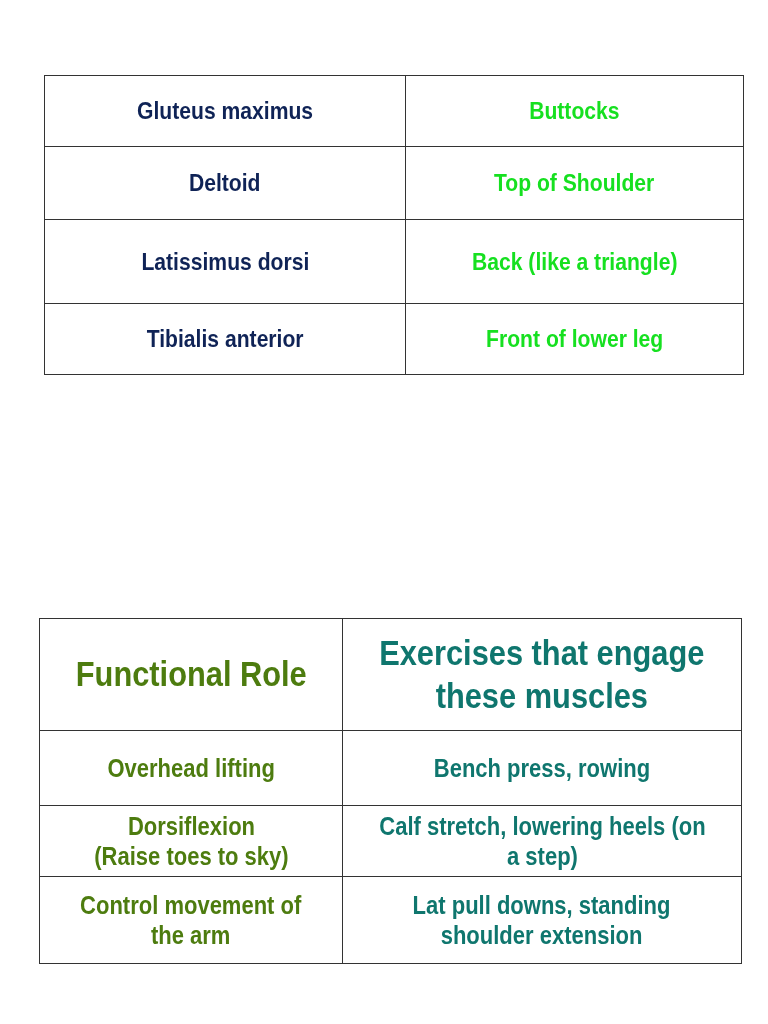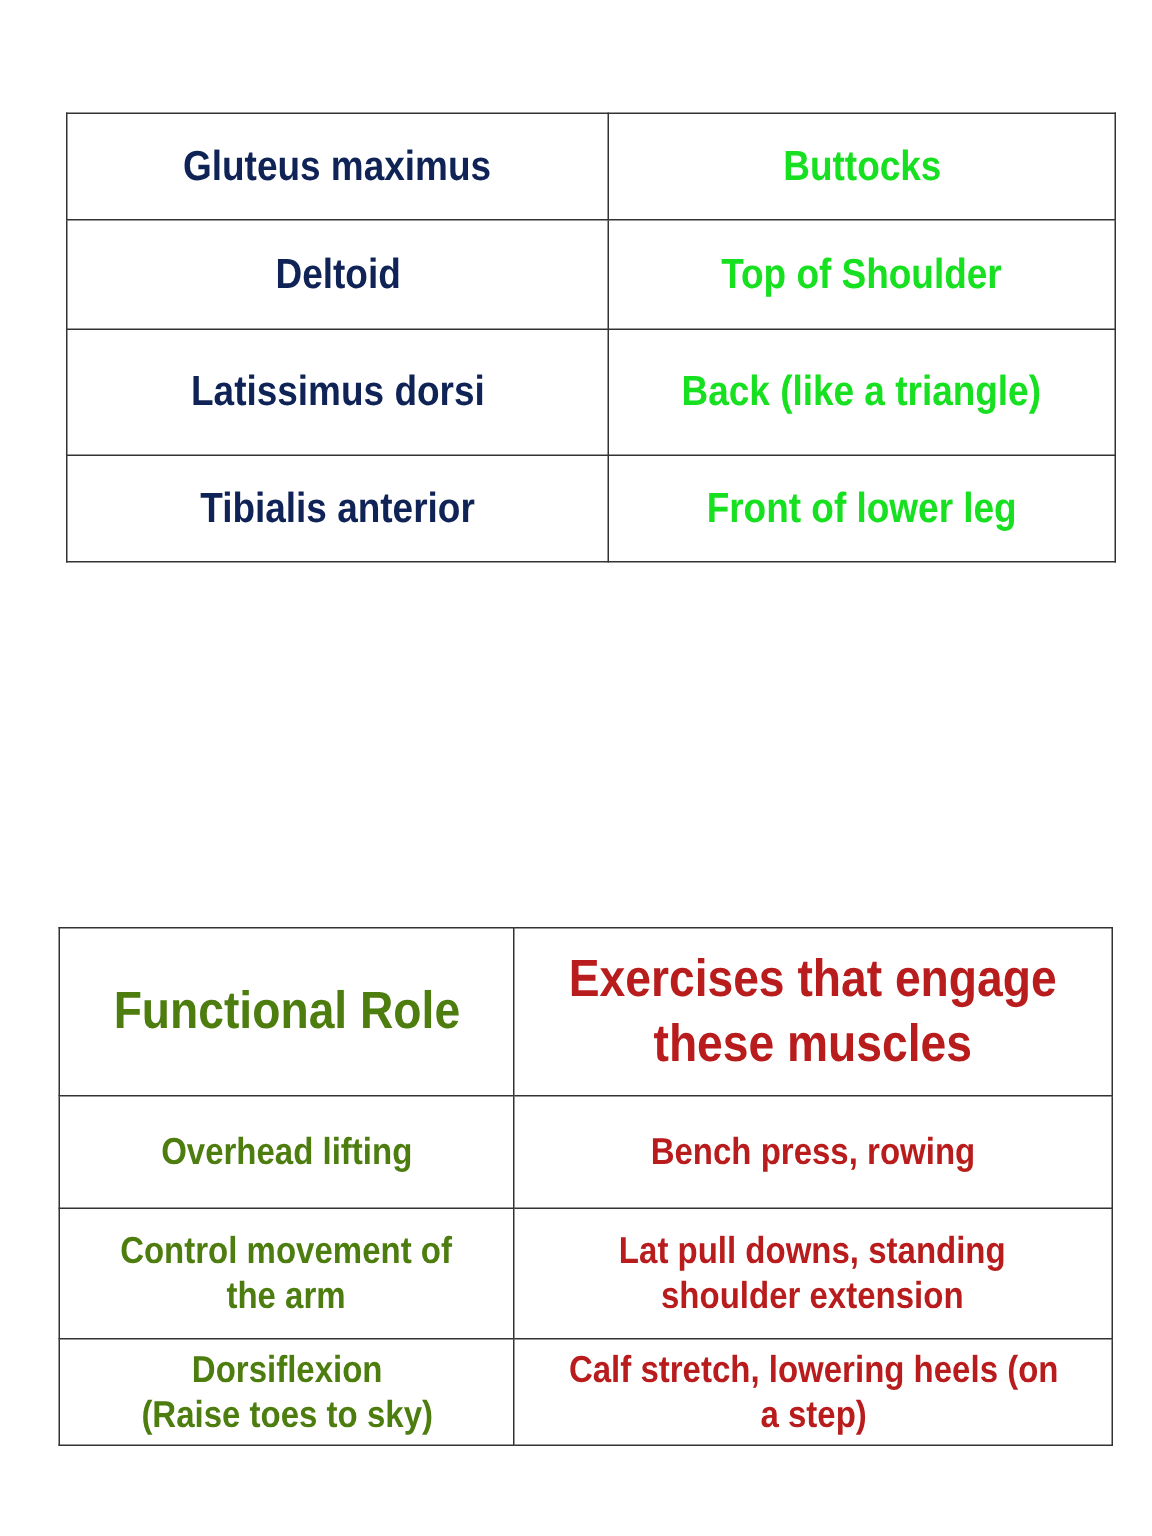--- a/index.html
+++ b/index.html
@@ -6,26 +6,26 @@
     body { width: 768px; height: 1024px; position: relative; overflow: hidden;
            font-family: "Liberation Sans", sans-serif; font-weight: bold; }
     table { position: absolute; border-collapse: collapse; table-layout: fixed; }
     td { border: 1px solid #333333; text-align: center; vertical-align: middle; padding: 0 4px;
          line-height: 1.22; font-stretch: condensed; }
     #t1 { left: 44px; top: 75px; width: 699px; }
     #t1 col.c1 { width: 361px; } #t1 col.c2 { width: 338px; }
     #t1 .hdr td { height: 113px; font-size: 35px; }
     #t1 td.navy { color: #0f2356; }
     #t1 td.green { color: #16e020; }
-    #t1 .r td { font-size: 28px; text-decoration: underline; }
+    #t1 .r td { font-size: 24px; text-decoration: underline; }
     #t2 { left: 39px; top: 618px; width: 702px; }
     #t2 col.c1 { width: 303px; } #t2 col.c2 { width: 399px; }
     #t2 .hdr td { height: 111px; font-size: 35px; }
     #t2 td.purple { color: #4d7c0f; }
-    #t2 td.red { color: #b91c1c; }
+    #t2 td.red { color: #0f766e; }
     #t2 .r td { font-size: 25px; }
     .txt { display: inline-block; transform: scaleX(0.88); transform-origin: center; white-space: pre-line; }
   </style>
 </head>
 <body>
 
 <table id="t1">
   <colgroup>
       <col class="c1">
       <col class="c2">
@@ -58,26 +58,26 @@
   <tbody>
       <tr class="hdr">
     <td class="purple"><span class="txt">Functional Role</span></td>
     <td class="red"><span class="txt">Exercises that engage
 these muscles</span></td>
   </tr>
   <tr class="r" style="height:75px">
     <td class="purple"><span class="txt">Overhead lifting</span></td>
     <td class="red"><span class="txt">Bench press, rowing</span></td>
   </tr>
+  <tr class="r" style="height:71px">
+    <td class="purple"><span class="txt">Dorsiflexion
+(Raise toes to sky)</span></td>
+    <td class="red"><span class="txt">Calf stretch, lowering heels (on
+a step)</span></td>
+  </tr>
   <tr class="r" style="height:87px">
     <td class="purple"><span class="txt">Control movement of
 the arm</span></td>
     <td class="red"><span class="txt">Lat pull downs, standing
 shoulder extension</span></td>
   </tr>
-  <tr class="r" style="height:71px">
-    <td class="purple"><span class="txt">Dorsiflexion
-(Raise toes to sky)</span></td>
-    <td class="red"><span class="txt">Calf stretch, lowering heels (on
-a step)</span></td>
-  </tr>
 </tbody>
   </table>
 
 </body></html>

